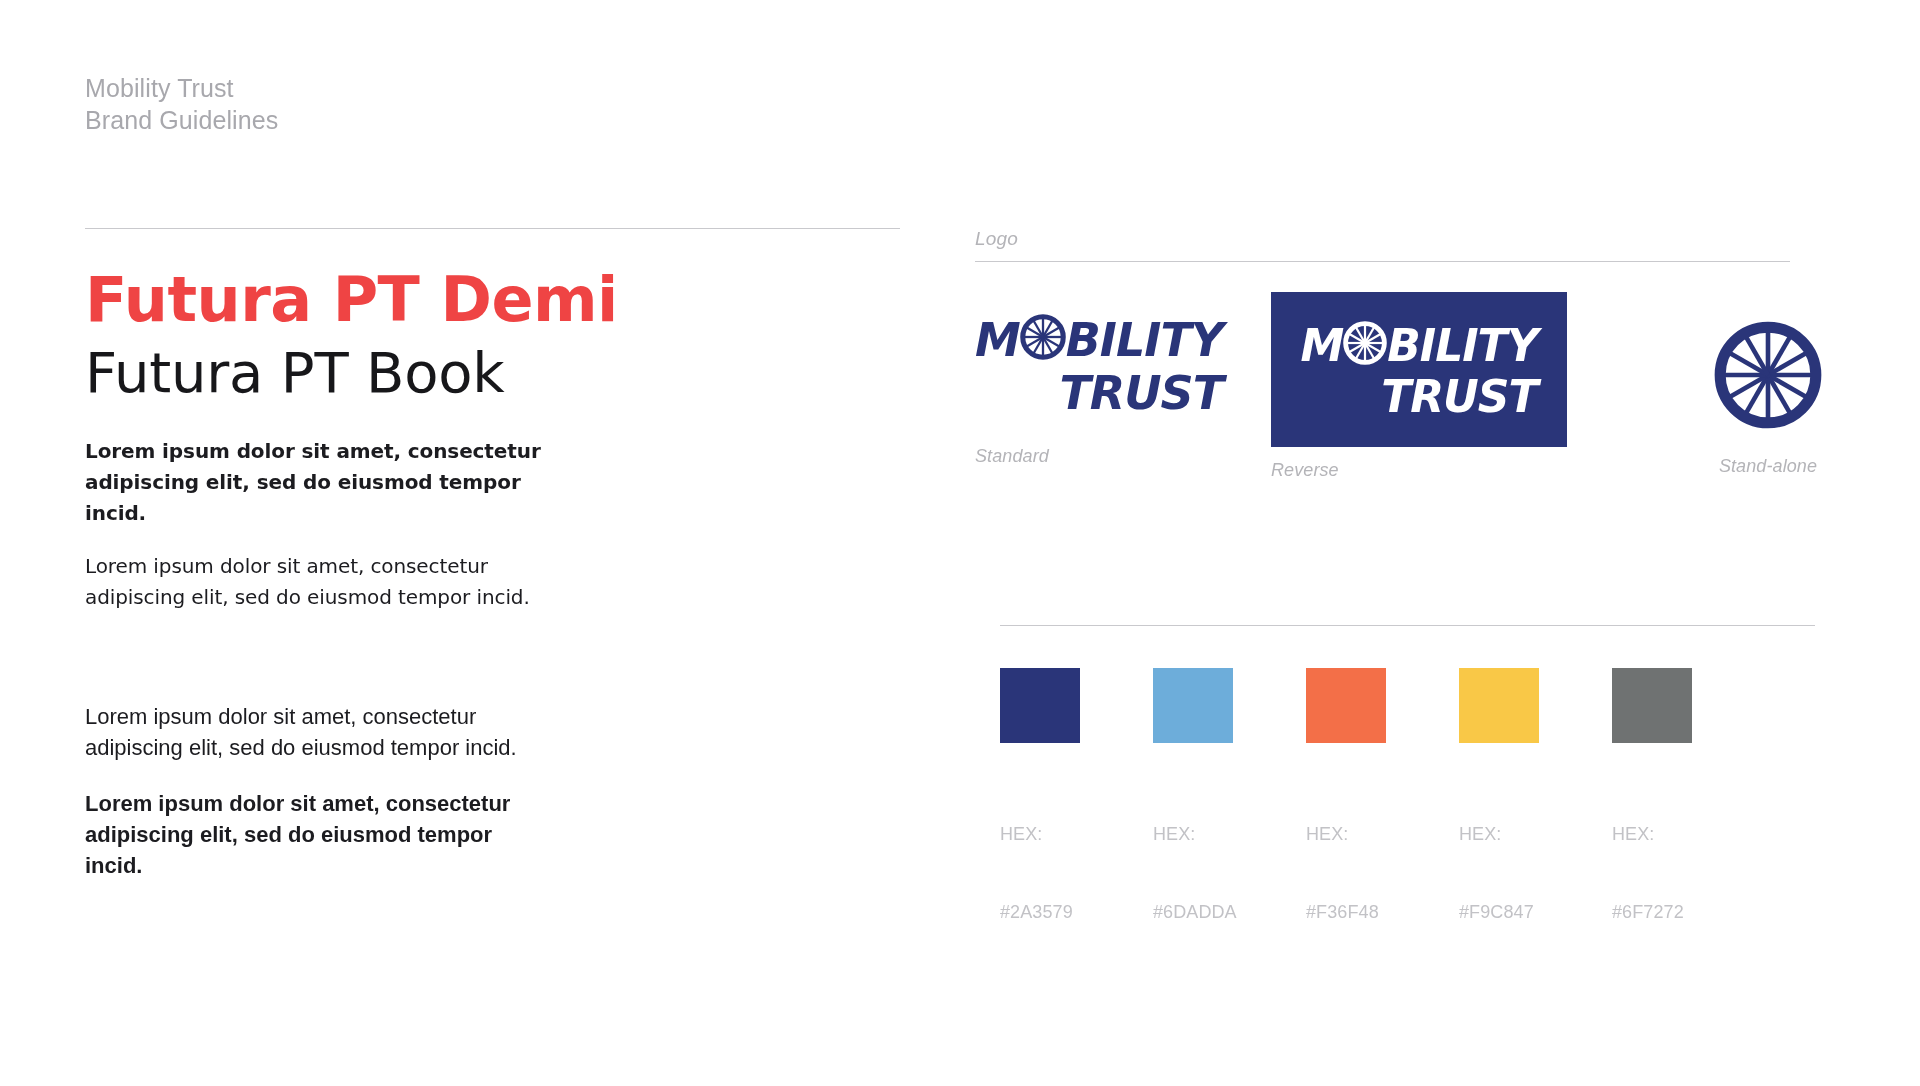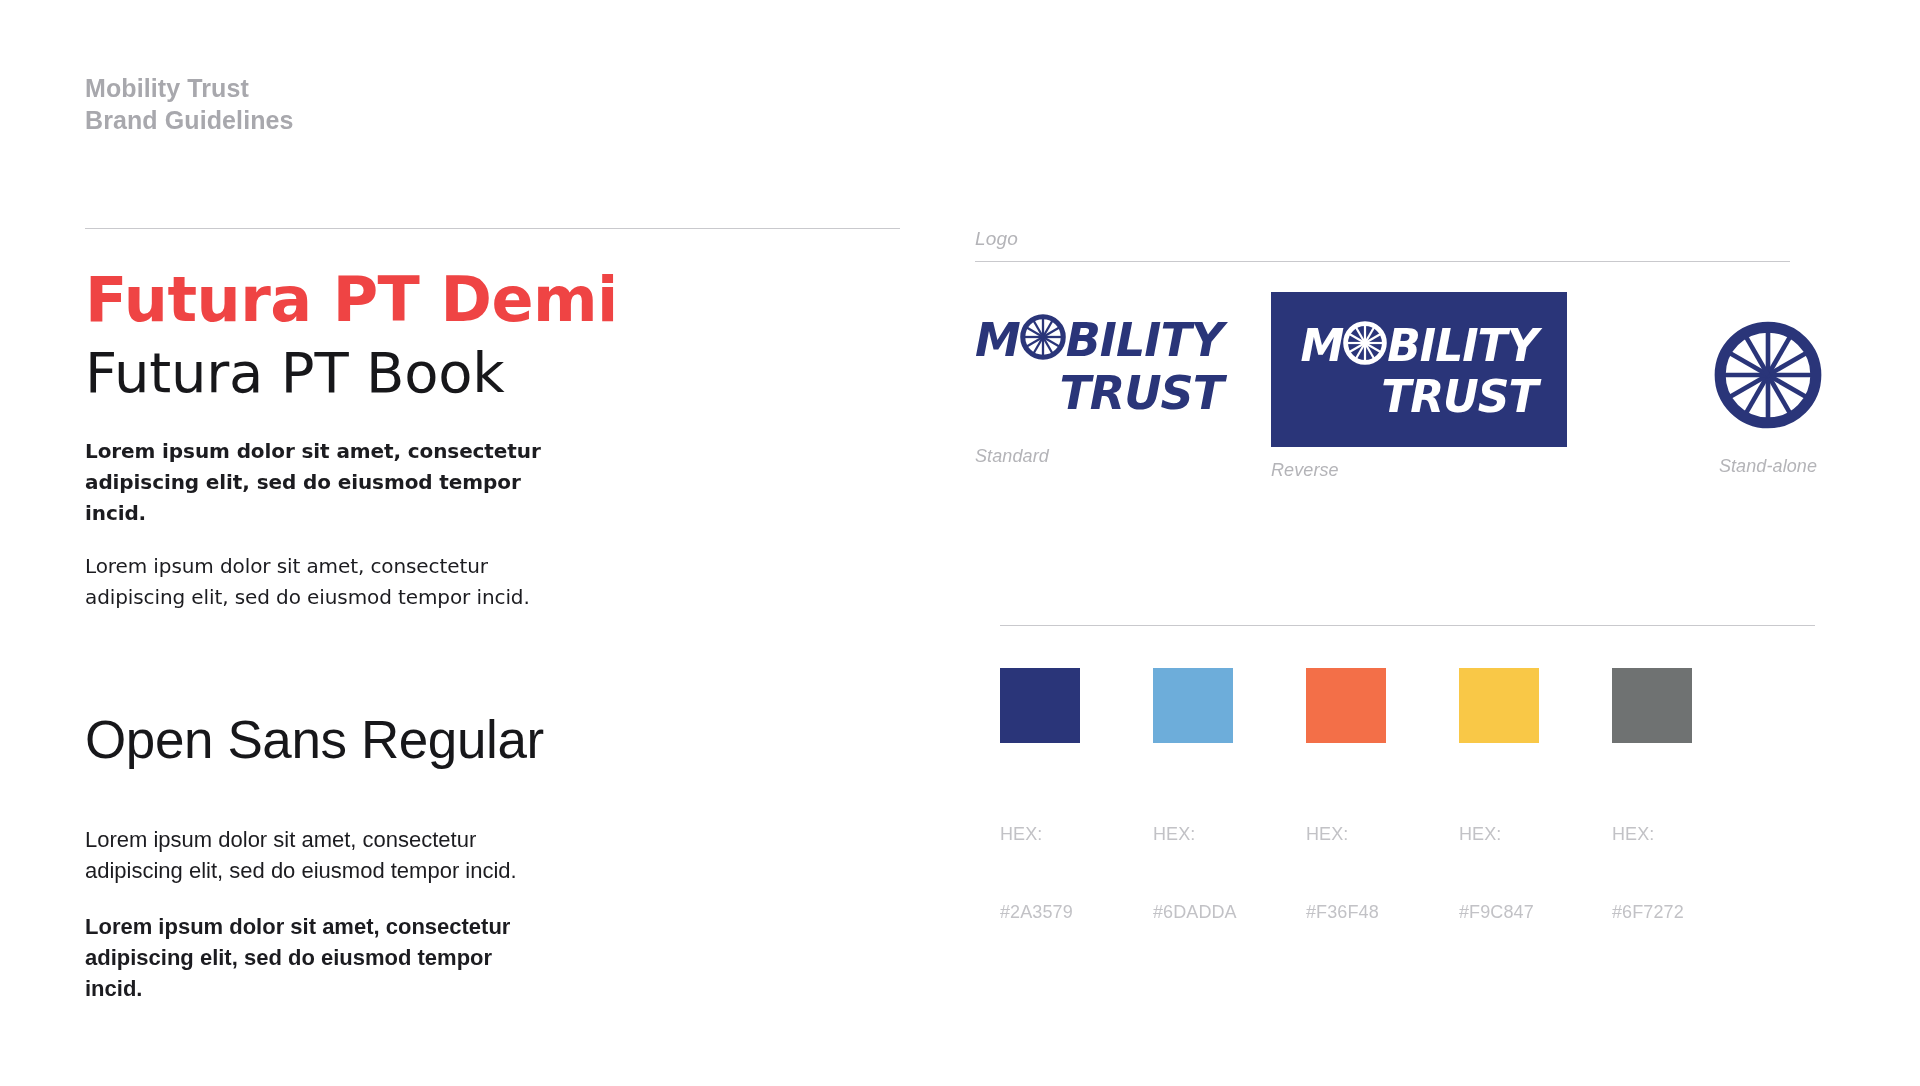--- a/index.html
+++ b/index.html
@@ -22,21 +22,21 @@
   }
 
   
   .doc-header {
     position: absolute;
     left: 85px;
     top: 72px;
     color: #a8a8ad;
     font-size: 25px;
     line-height: 32px;
-    font-weight: 700;
+    font-weight: 400;
     letter-spacing: 0.1px;
   }
   .doc-header div { white-space: pre; }
 
   
   .section-label {
     color: #b4b4b8;
     font-size: 19px;
     font-weight: 400;
     letter-spacing: 0.2px;
@@ -214,21 +214,20 @@
 
     <div class="rule"></div>
 
     <div class="type-display-demi">Futura PT Demi</div>
     <div class="type-display-book">Futura PT Book</div>
 
     <div class="type-para bold">Lorem ipsum dolor sit amet, consectetur adipiscing elit, sed do eiusmod tempor incid.</div>
     <div class="type-para regular">Lorem ipsum dolor sit amet, consectetur adipiscing elit, sed do eiusmod tempor incid.</div>
 
     <div class="opensans-block">
-      <div class="os-display-regular">Open Sans Regular</div>
 
       <div class="os-para regular">Lorem ipsum dolor sit amet, consectetur adipiscing elit, sed do eiusmod tempor incid.</div>
       <div class="os-para bold">Lorem ipsum dolor sit amet, consectetur adipiscing elit, sed do eiusmod tempor incid.</div>
     </div>
   </div>
 
   <div class="col-right-logo">
 
     <div class="section-label">Logo</div>
     <div class="rule"></div>

